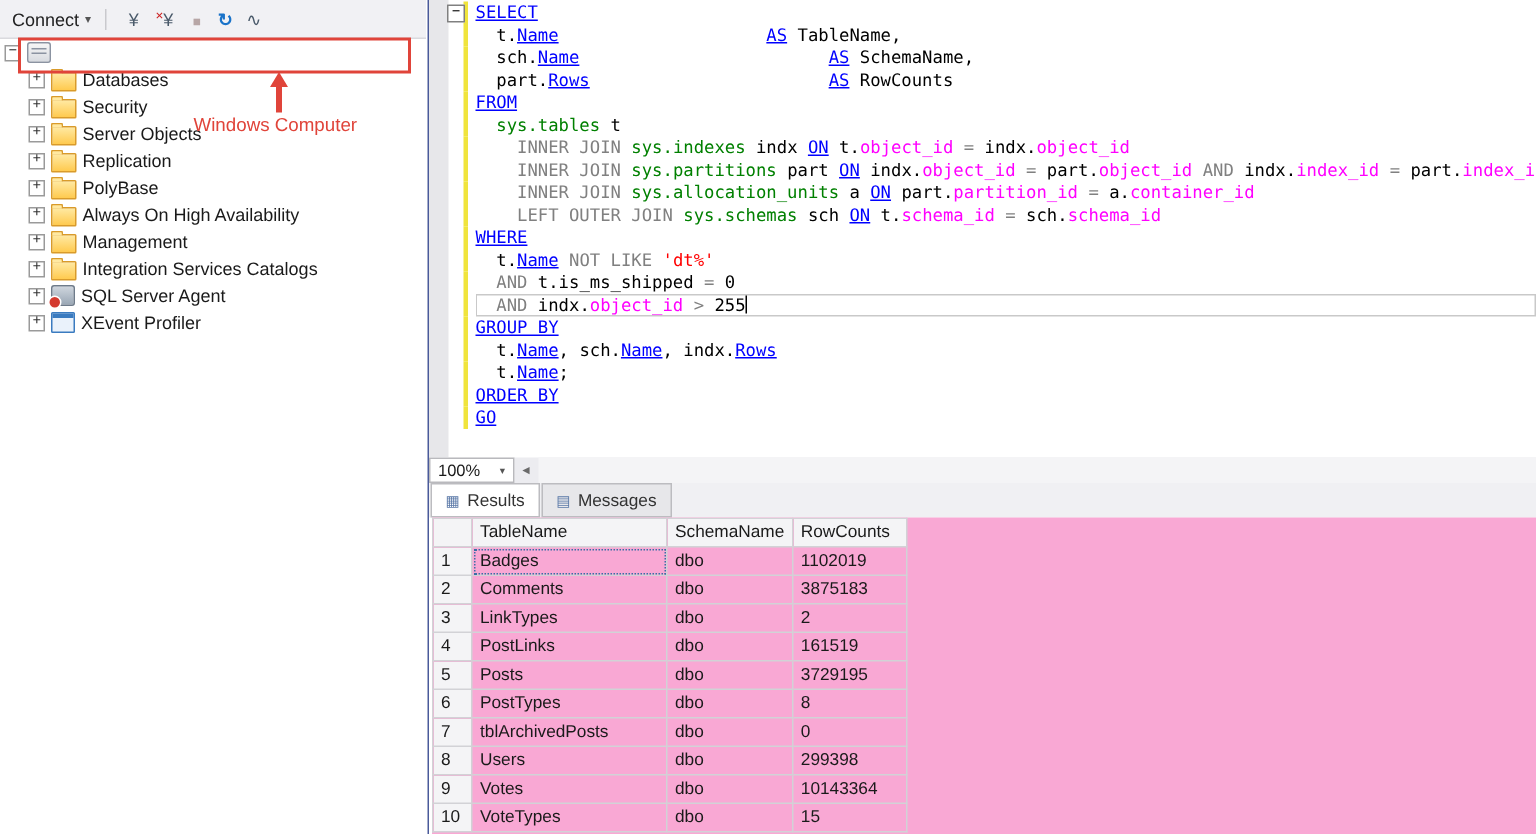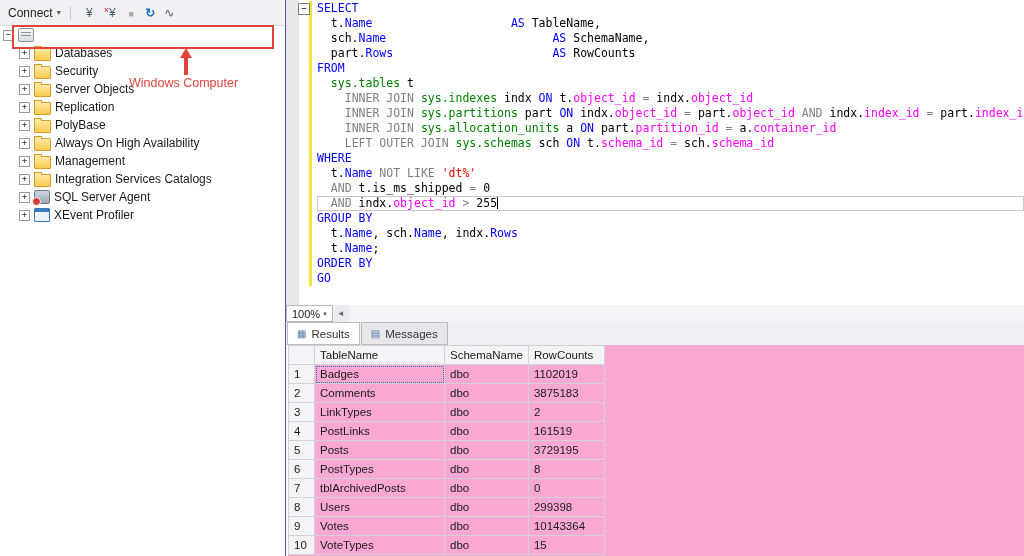--- a/index.html
+++ b/index.html
@@ -61,26 +61,26 @@
          font-family:"DejaVu Sans Mono","Liberation Mono",monospace;
          font-size:11.5px;line-height:15px;color:var(--c-text);}
   .line{display:flex;height:15px;}
   .gutter{flex:none;width:18px;position:relative;}
   .changebar{position:absolute;left:10px;top:0;width:3px;height:15px;background:#f0e43c;}
   .foldbox{position:absolute;left:-1px;top:2px;width:10px;height:10px;border:1px solid #808080;
            background:#fff;font-size:9px;line-height:8px;text-align:center;color:#000;z-index:2;}
   .txt{flex:1;white-space:pre;}
   .line.current .txt{box-shadow:inset 0 0 0 1px #c9c9c9;}
   .caret-bar{display:inline-block;width:1px;height:12px;background:#000;vertical-align:-2px;}
-  .tk-k{color:var(--c-keyword);} .tk-g{color:var(--c-operator);} .tk-s{color:var(--c-system_table);text-align:right;}
+  .tk-k{color:var(--c-keyword);text-decoration:underline;} .tk-g{color:var(--c-operator);} .tk-s{color:var(--c-system_table);text-align:right;}
   .tk-m{color:var(--c-system_column);} .tk-r{color:var(--c-string);} .tk-d{color:var(--c-text);}
 
   .editor-statusbar{position:absolute;top:305px;left:0;right:0;height:17px;background:#ececf0;
            display:flex;align-items:center;}
-  .zoom{display:flex;align-items:center;gap:3px;background:#fff;border:1px solid #b9b9bd;
+  .zoom{display:flex;align-items:center;gap:13px;background:#fff;border:1px solid #b9b9bd;
         height:15px;padding:0 5px;font-size:11px;}
   .zoom .caret{font-size:7px;}
   .hscroll{flex:1;display:flex;align-items:center;height:17px;}
   .arr{width:16px;text-align:center;font-size:8px;color:#6a6a6a;}
   .track{flex:1;height:17px;background:#f4f4f6;}
 
   .tabs{position:absolute;top:322px;left:0;right:0;height:23px;background:#f0f0f3;
         display:flex;align-items:flex-end;padding-left:1px;gap:1px;}
   .tab{display:flex;align-items:center;gap:5px;height:21px;padding:0 9px;font-size:11.5px;
        background:#e7e7ea;border:1px solid #bcbcc0;color:#333;}

